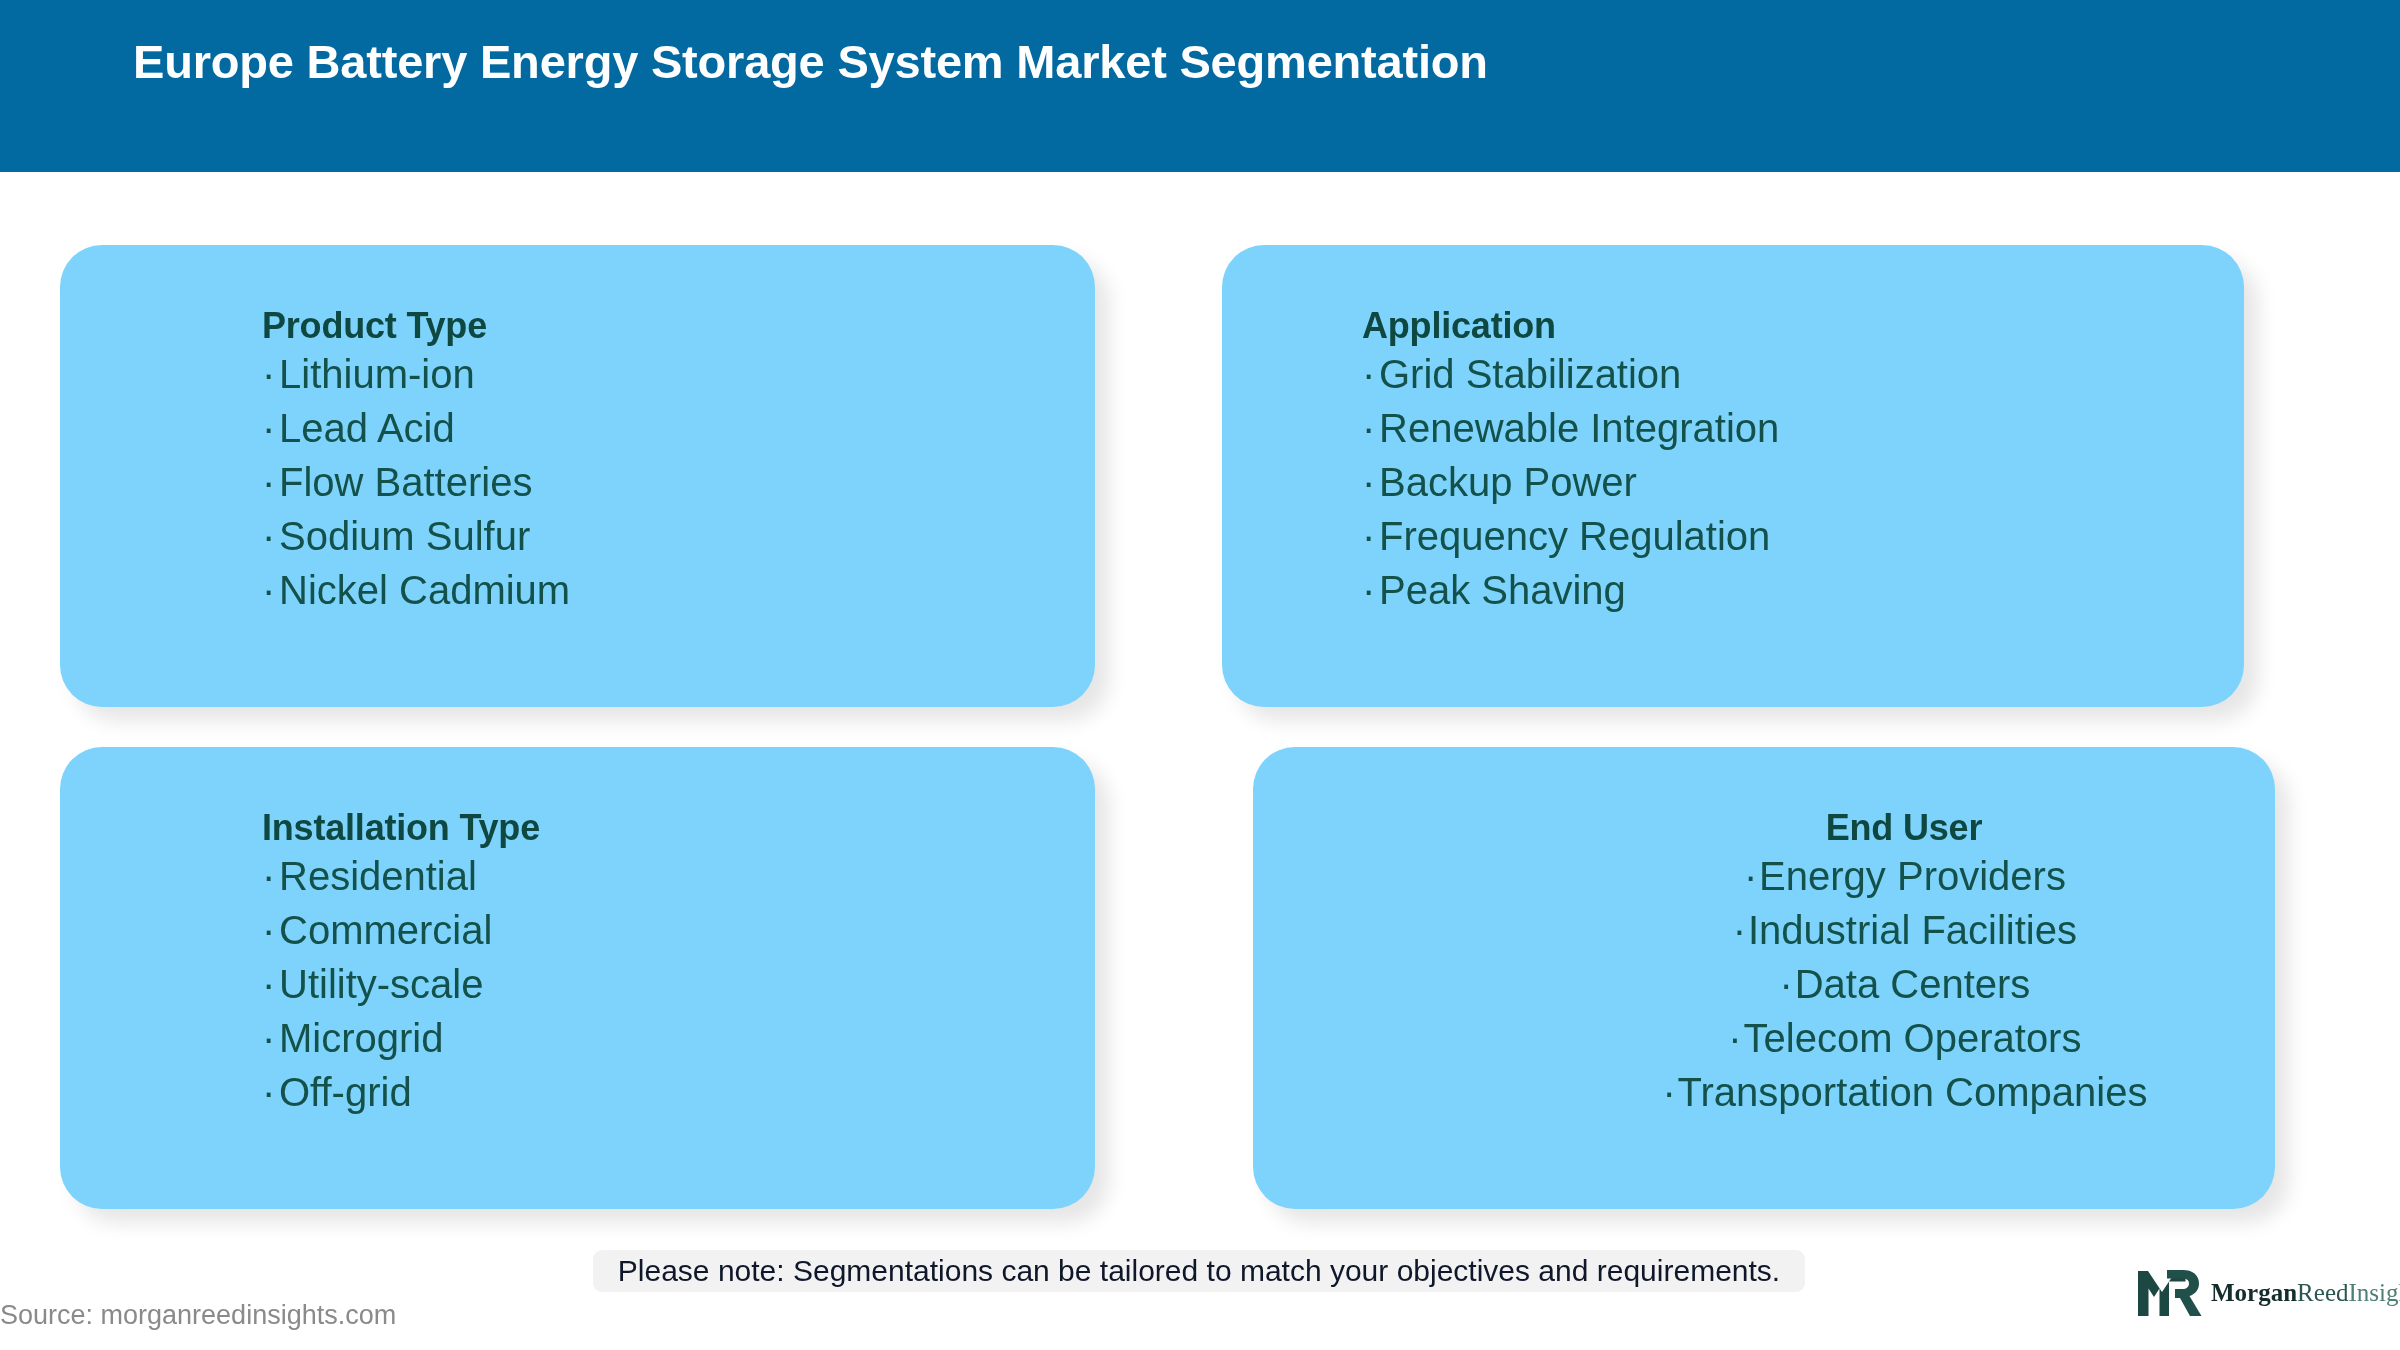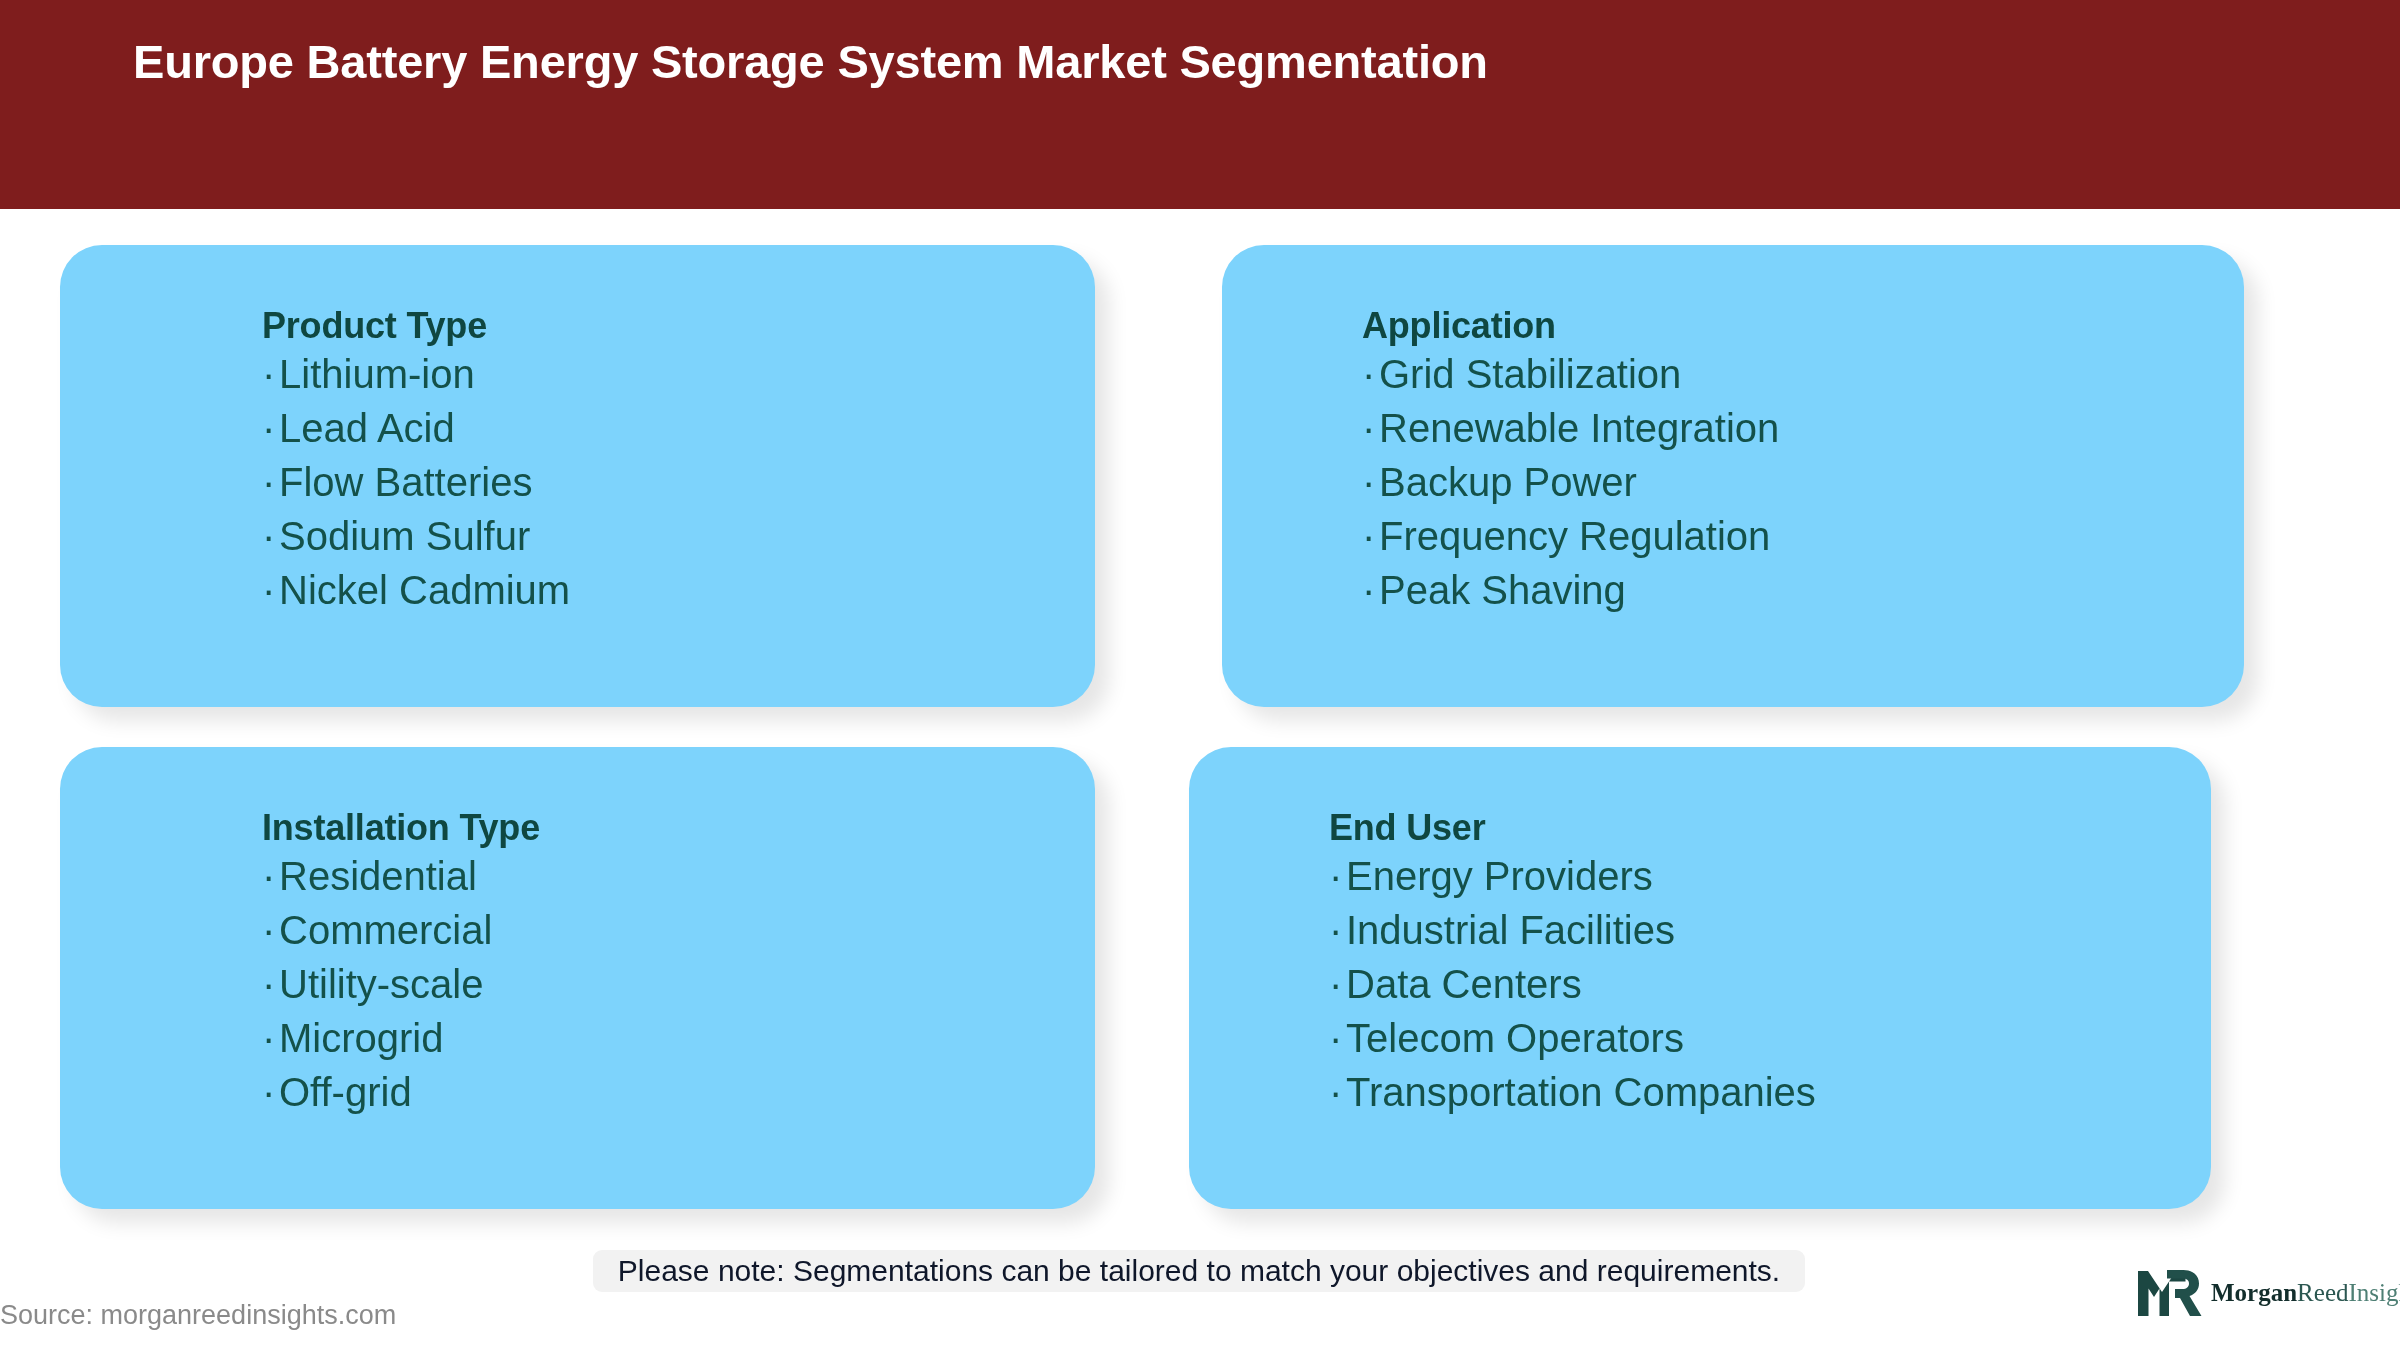--- a/index.html
+++ b/index.html
@@ -14,22 +14,22 @@
     font-family: "Liberation Sans", "DejaVu Sans", sans-serif;
     position: relative;
   }
 
   
   .header-bar {
     position: absolute;
     left: 0;
     top: 0;
     width: 2400px;
-    height: 209px;
-    background: #7f1d1d;
+    height: 172px;
+    background: #0369a1;
     box-sizing: border-box;
   }
   .header-title {
     position: absolute;
     left: 133px;
     top: 36px;
     font-size: 47px;
     font-weight: bold;
     color: #ffffff;
     letter-spacing: -0.2px;
@@ -41,21 +41,21 @@
   .card {
     position: absolute;
     background: #7dd3fc;
     border-radius: 42px;
     box-sizing: border-box;
     box-shadow: 14px 14px 20px rgba(0, 0, 0, 0.10);
   }
   .card-tl { left: 60px;   top: 245px;  width: 1035px; height: 462px; }
   .card-tr { left: 1222px; top: 245px;  width: 1022px; height: 462px; }
   .card-bl { left: 60px;   top: 747px;  width: 1035px; height: 462px; }
-  .card-br { left: 1189px; top: 747px;  width: 1022px; height: 462px; }
+  .card-br { left: 1253px; top: 747px;  width: 1022px; height: 462px; text-align: center; }
 
   .card-inner {
     position: absolute;
     left: 0;
     top: 0;
     width: 100%;
   }
   .card-tl .card-inner { padding: 58px 0 0 202px; }
   .card-tr .card-inner { padding: 58px 0 0 140px; }
   .card-bl .card-inner { padding: 58px 0 0 202px; }

